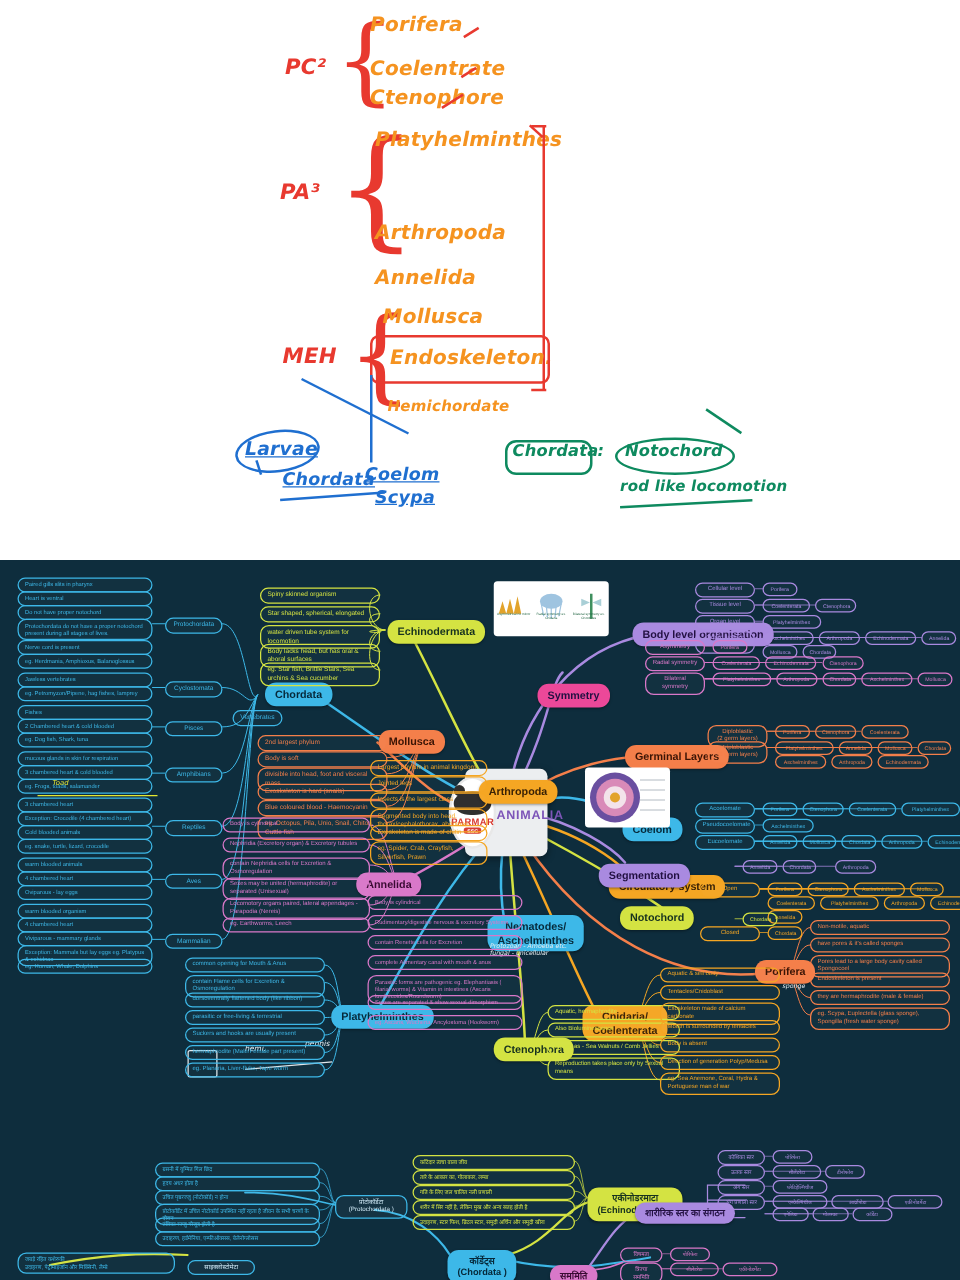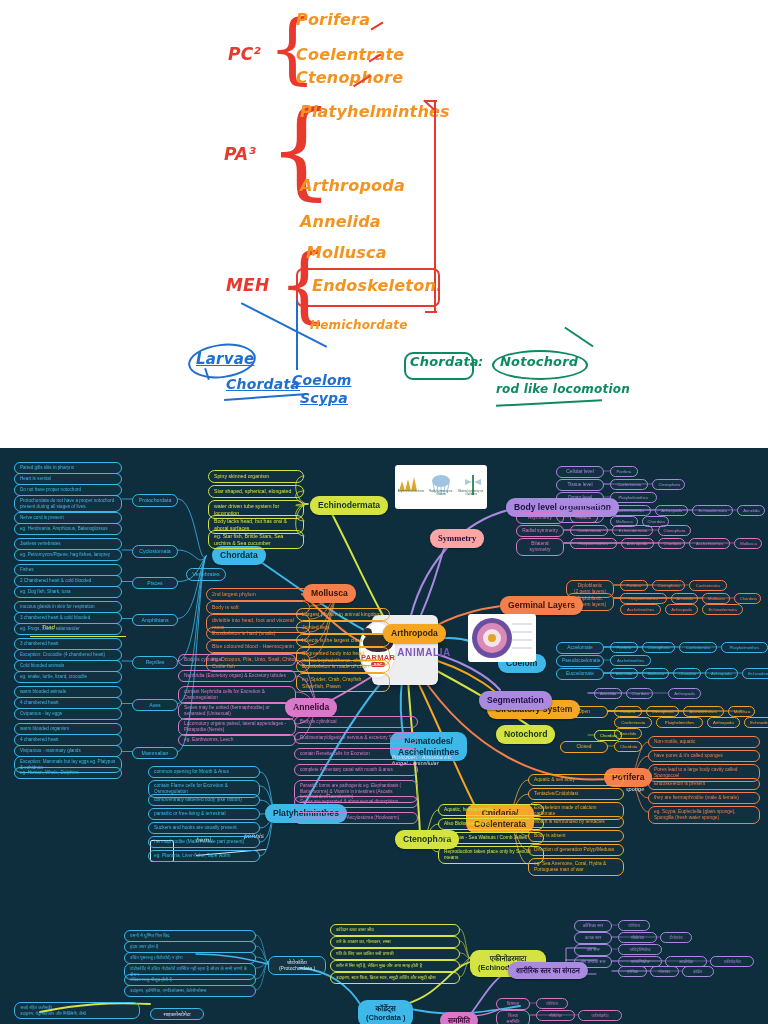--- a/index.html
+++ b/index.html
@@ -264,21 +264,21 @@
     <div class="node main" style="left:395px;top:382px;background:#d4e342;color:#17321f;">Ctenophora</div>
     <div class="node main" style="left:466px;top:356px;background:#f5a623;color:#3a2205;">Cnidaria/
 Coelenterata</div>
     <div class="node main" style="left:604px;top:320px;background:#f47f4a;color:#3a1405;">Porifera</div>
     <div class="node main" style="left:496px;top:277px;background:#d4e342;color:#17321f;">Notochord</div>
     <div class="node main" style="left:487px;top:252px;background:#f5a623;color:#3a2205;">Circulatory system</div>
 
     <div class="node main" style="left:479px;top:243px;background:#a98ae0;color:#221042;">Segmentation</div>
     <div class="node main" style="left:498px;top:206px;background:#3db8e8;color:#06293a;">Coelom</div>
     <div class="node main" style="left:500px;top:148px;background:#f47f4a;color:#3a1405;">Germinal Layers</div>
-    <div class="node main" style="left:430px;top:81px;background:#fca5a5;color:#221042;font-family:Liberation Serif, serif;">Symmetry</div>
+    <div class="node main" style="left:430px;top:99px;background:#ec4899;color:#221042;">Symmetry</div>
     <div class="node main" style="left:506px;top:50px;background:#a98ae0;color:#221042;">Body level organisation</div>
 
     <div class="emb" style="left:395px;top:17px;width:92px;height:44px;">
       <div class="symCell" style="left:2px;padding-top:20px;">Asymmetrical
 no mirror</div>
       <div class="symCell" style="left:32px;padding-top:20px;">Radial symmetry
 ex. Cnidaria</div>
       <div class="symCell" style="left:62px;padding-top:20px;">Bilateral symmetry
 ex. Chordates</div>
       <svg width="92" height="44">

